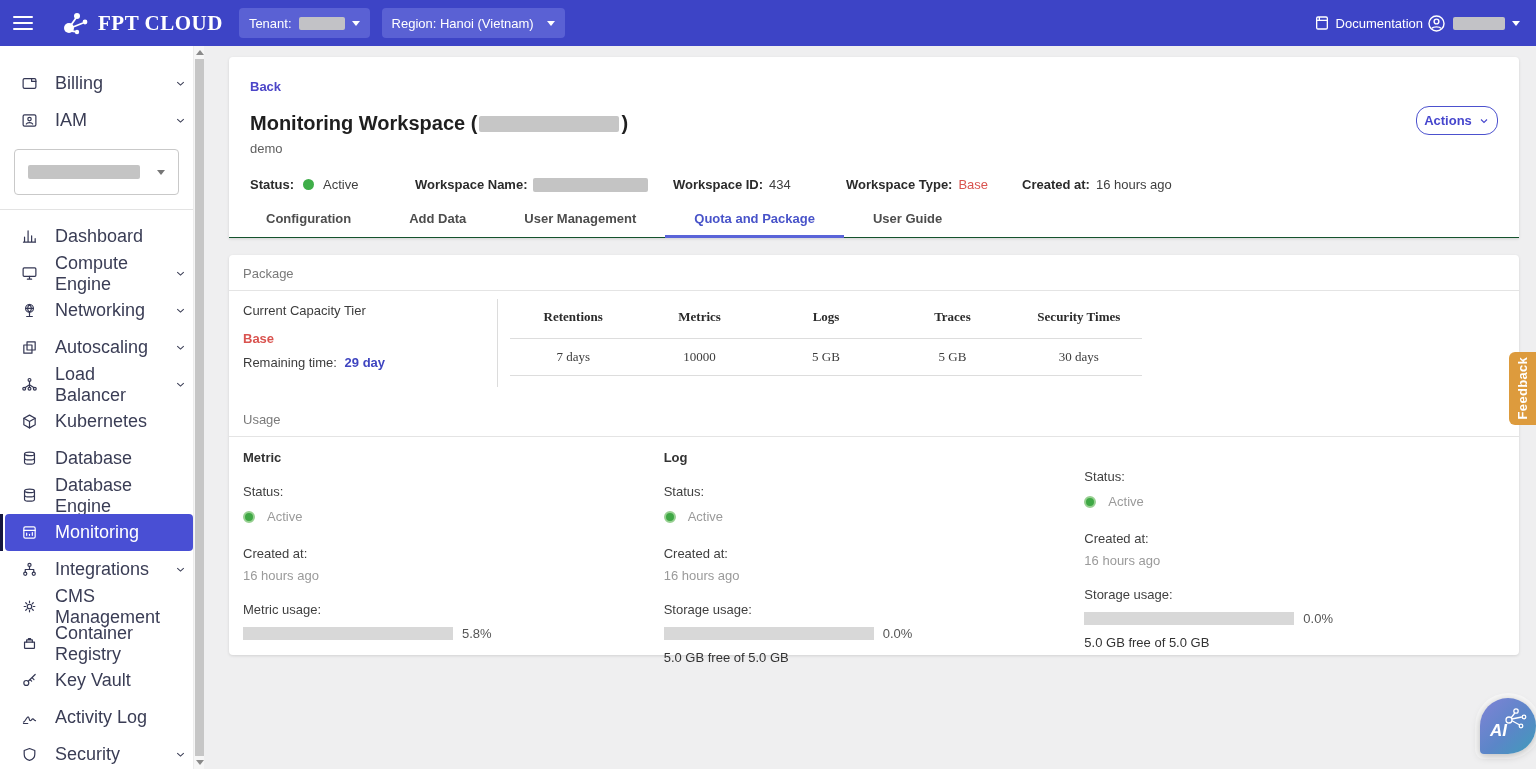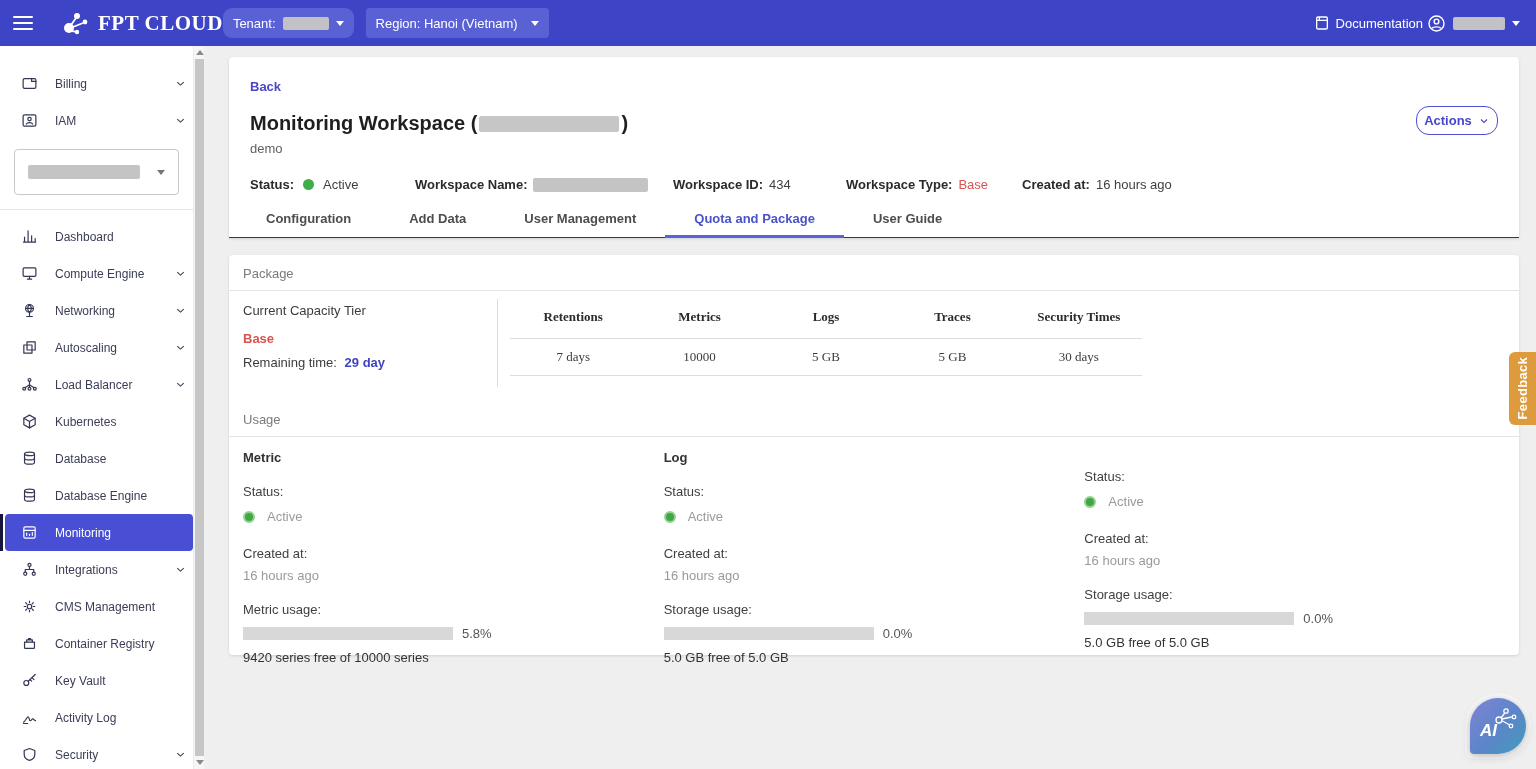--- a/index.html
+++ b/index.html
@@ -7,39 +7,39 @@
   body { font-family:"Liberation Sans", sans-serif; position:relative; background:#efeff0; font-size:13px; color:#3c3c3c; }
   svg { display:block; }
 
   
   .topbar { position:absolute; top:0; left:0; right:0; height:46px; background:#3d44c6; display:flex; align-items:center; color:#fff; z-index:30; }
   .hamburger { width:46px; height:46px; display:flex; flex-direction:column; justify-content:center; align-items:center; gap:4px; cursor:pointer; }
   .hamburger i { display:block; width:20px; height:2px; background:#fff; border-radius:1px; }
   .brand { display:flex; align-items:center; gap:8px; margin-left:14px; }
   .brand-name { font-size:21px; font-weight:800; letter-spacing:.5px; white-space:nowrap;font-family:Liberation Serif, serif; }
   .tb-btn { height:30px; background:#5a61d4; border-radius:4px; display:flex; align-items:center; padding:0 10px; gap:7px; font-size:13px; cursor:pointer; }
-  .tb-btn.tenant { margin-left:0;border-radius:9px; }
+  .tb-btn.tenant { margin-left:16px; }
   .tb-btn.region { margin-left:12px; }
   .caret { width:0; height:0; border-left:4px solid transparent; border-right:4px solid transparent; border-top:5px solid #fff; }
   .redact { background:#c2c2c6; border-radius:2px; display:inline-block; }
   .tb-right { margin-left:auto; display:flex; align-items:center; gap:4px; padding-right:16px; }
   .doc-link { display:flex; align-items:center; gap:6px; cursor:pointer; font-size:13px; }
   .user-chip { display:flex; align-items:center; gap:7px; cursor:pointer; }
 
   
   .sidebar { position:absolute; top:46px; left:0; width:204px; bottom:0; background:#fff; z-index:20; }
   .side-scrollbar { position:absolute; top:0; right:0; bottom:0; width:11px; background:#f6f6f6; border-left:1px solid #ececec; }
   .side-thumb { position:absolute; top:13px; bottom:13px; left:1px; width:9px; background:#c6c6c6; }
   .sb-arrow { position:absolute; left:2px; width:0; height:0; border-left:4px solid transparent; border-right:4px solid transparent; }
   .sb-arrow.up { top:4px; border-bottom:5px solid #8a8a8a; }
   .sb-arrow.down { bottom:4px; border-top:5px solid #8a8a8a; }
   .side-inner { padding:19px 11px 0 0; }
   .side-item { position:relative; height:37px; display:flex; align-items:center; gap:17px; padding-left:16px; margin-left:5px; border-radius:4px; color:#3a3d55; cursor:pointer; }
   .side-item .icon svg { width:17px; height:17px; stroke:#343754; stroke-width:1.7; fill:none; stroke-linecap:round; stroke-linejoin:round; }
-  .side-label { flex:1; font-size:12px; }
+  .side-label { flex:1; font-size:18px; }
   .side-item .chev svg { width:13px; height:13px; stroke:#3a3d55; stroke-width:2; fill:none; margin-right:6px; }
   .side-item.selected { background:#494fd4; color:#fff; }
   .side-item.selected .side-label { color:#fff; }
   .side-item.selected .icon svg { stroke:#fff; }
   .side-item.selected::before { content:""; position:absolute; left:-5px; top:0; bottom:0; width:3px; background:#14163e; }
   .side-select { margin:10px 14px 0 14px; height:46px; border:1px solid #c9c9c9; border-radius:4px; display:flex; align-items:center; padding:0 13px; cursor:pointer; }
   .side-select .caret { border-top-color:#767676; margin-left:auto; }
   .side-divider { height:1px; background:#e3e3e3; margin:14px 0 8px 0; }
 
   
@@ -93,21 +93,21 @@
   .u-created-val { margin-top:7px; color:#9a9a9a; }
   .u-bar-row { display:flex; align-items:center; gap:9px; margin-top:9px; }
   .u-bar { width:210px; height:13px; background:#d8d8d8; overflow:hidden; }
   .u-fill { height:100%; background:#3e43c1; }
   .u-pct { color:#555; }
   .u-footer { margin-top:9px; color:#333; }
 
   
   .feedback-tab { position:absolute; right:0; top:352px; width:27px; height:73px; background:#dd9b3d; border-radius:6px 0 0 6px; color:#fff; display:flex; align-items:center; justify-content:center; cursor:pointer; z-index:40; }
   .feedback-tab span { writing-mode:vertical-rl; transform:rotate(180deg); font-size:13px; font-weight:700; letter-spacing:.3px; }
-  .ai-fab { position:absolute; right:10px; bottom:15px; width:56px; height:56px; border-radius:50% 50% 50% 4px; background:linear-gradient(135deg,#8083d6 0%,#5b86c8 55%,#3f9cba 100%); box-shadow:0 2px 8px rgba(0,0,0,.25), 0 0 0 5px rgba(255,255,255,.55); cursor:pointer; z-index:40; }
+  .ai-fab { position:absolute; right:0; bottom:15px; width:56px; height:56px; border-radius:50% 50% 50% 4px; background:linear-gradient(135deg,#8083d6 0%,#5b86c8 55%,#3f9cba 100%); box-shadow:0 2px 8px rgba(0,0,0,.25), 0 0 0 5px rgba(255,255,255,.55); cursor:pointer; z-index:40; }
   .ai-fab .ai-text { position:absolute; left:10px; bottom:13px; color:#fff; font-weight:800; font-size:17px; font-style:italic; }
   .ai-fab svg { position:absolute; right:7px; top:7px; width:30px; height:30px; }
 </style>
 </head>
 <body>
 
 <div class="topbar">
   <div class="hamburger">
       <i></i>
       <i></i>
@@ -466,21 +466,20 @@
             <span class="u-dot"></span>
             <span>Active</span>
           </div>
           <div class="u-label" style="margin-top:22px;">Created at:</div>
           <div class="u-created-val">16 hours ago</div>
           <div class="u-label" style="margin-top:19px;">Metric usage:</div>
           <div class="u-bar-row">
             <span class="u-bar"><span class="u-fill" style="width:5.8%"></span></span>
             <span class="u-pct">5.8%</span>
           </div>
-          <div class="u-footer">9420 series free of 10000 series</div>
         </div>
         <div class="usage-col">
           <div class="usage-title">Log</div>
           <div class="u-label">Status:</div>
           <div class="u-status">
             <span class="u-dot"></span>
             <span>Active</span>
           </div>
           <div class="u-label" style="margin-top:22px;">Created at:</div>
           <div class="u-created-val">16 hours ago</div>

